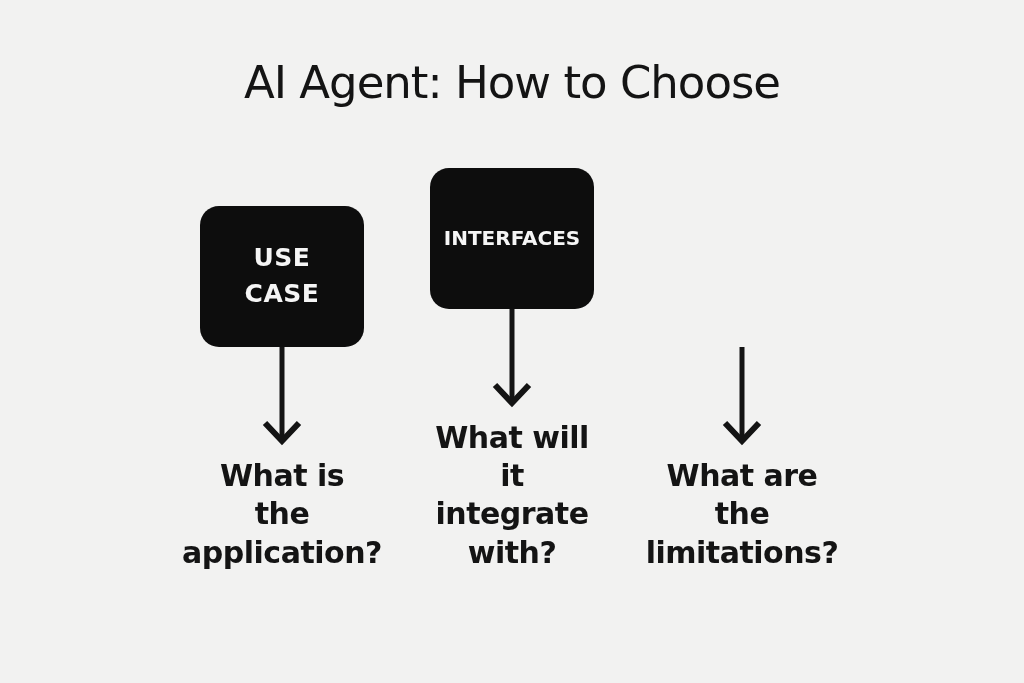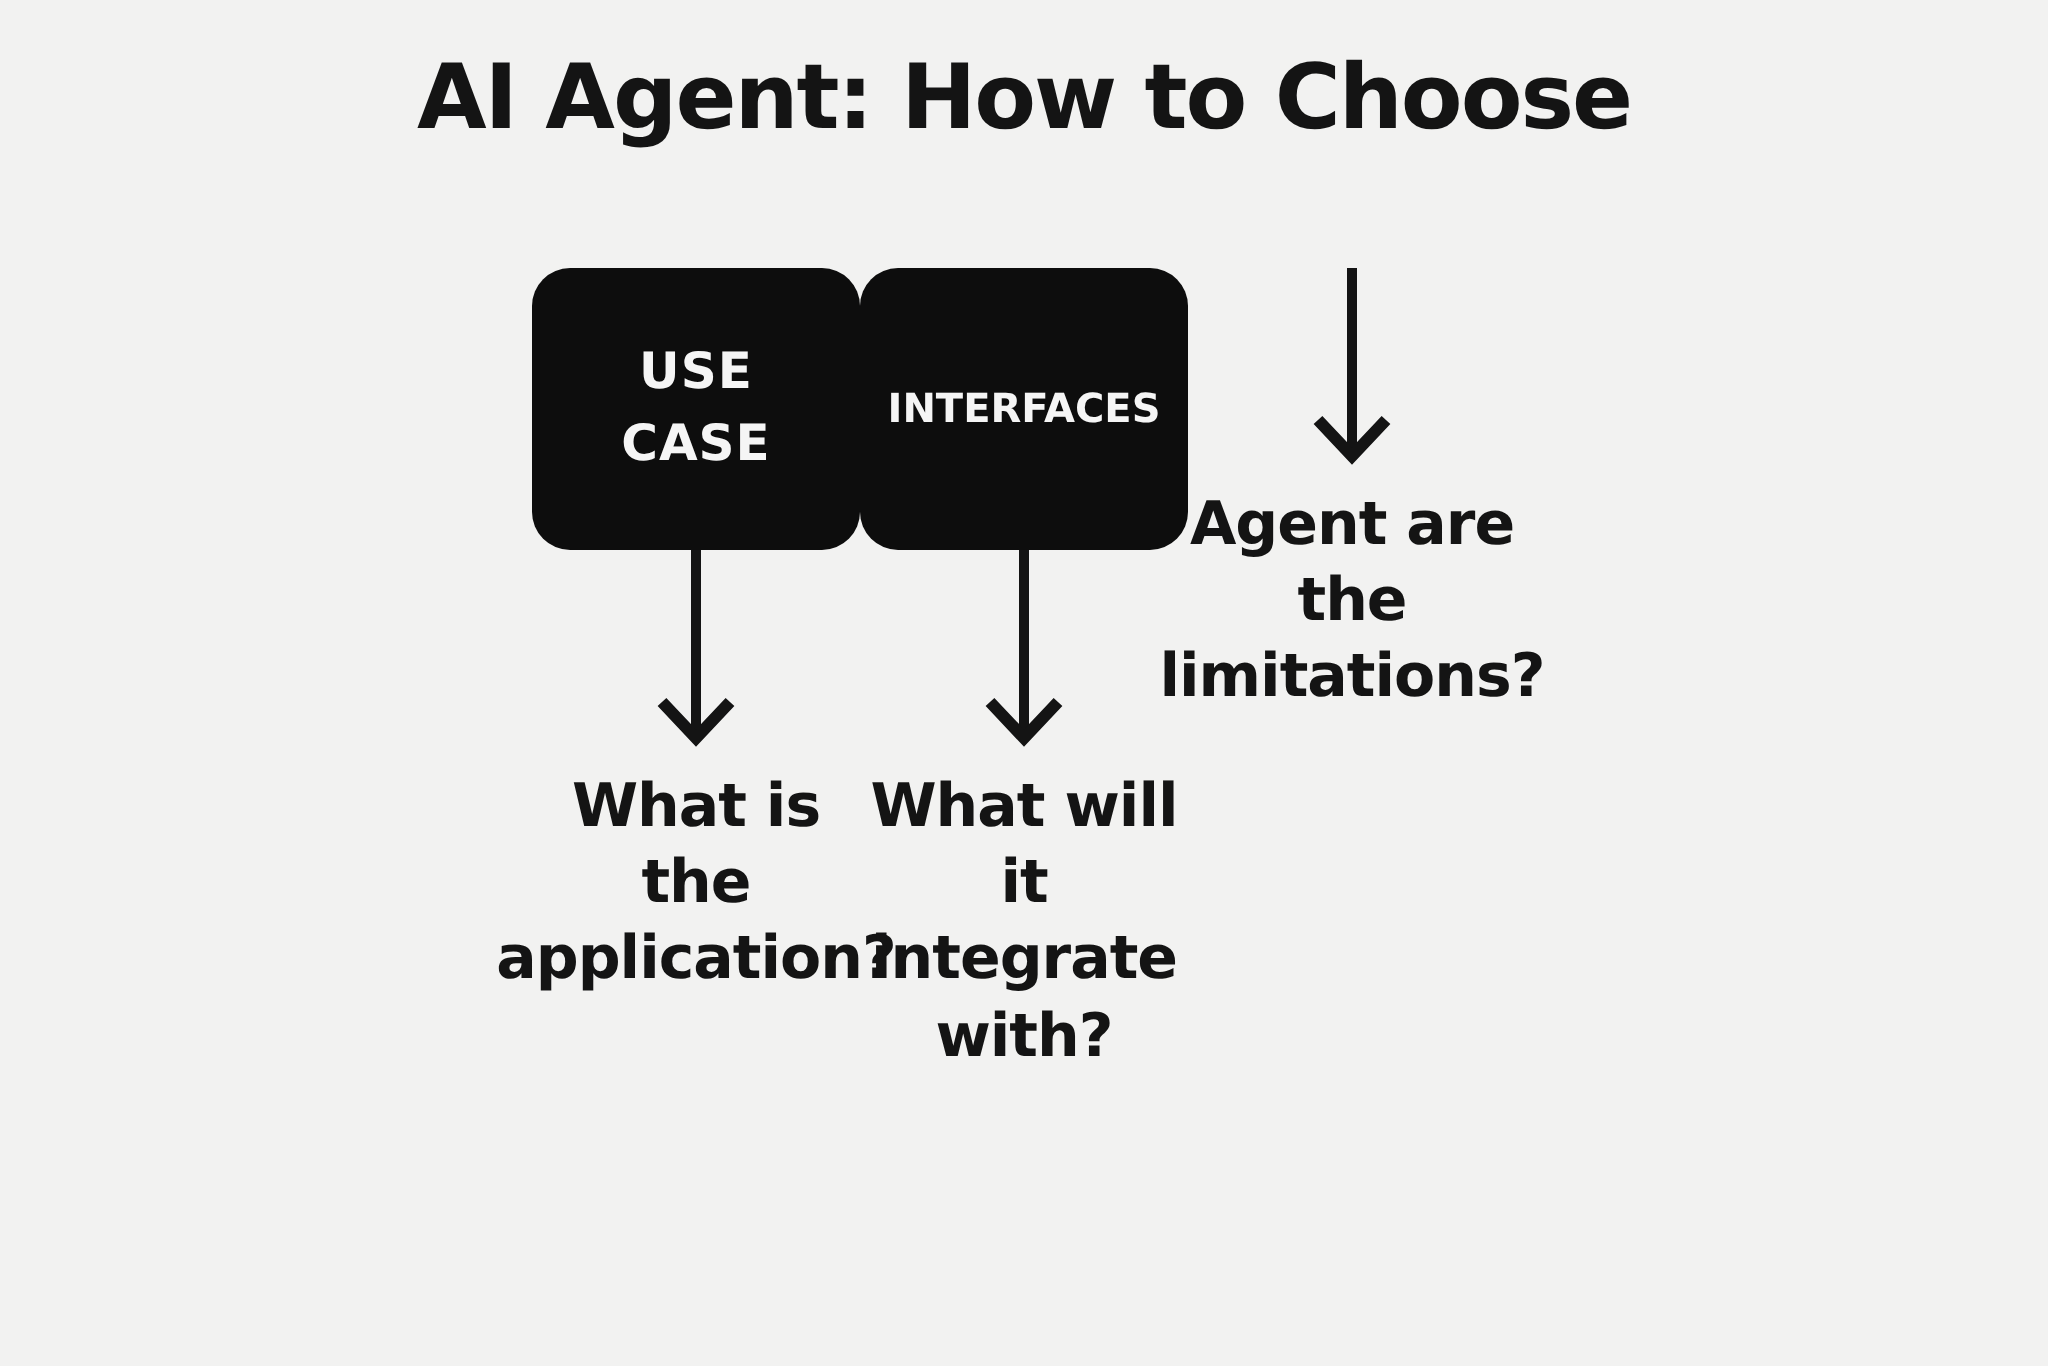--- a/index.html
+++ b/index.html
@@ -13,32 +13,34 @@
     width: 1024px; height: 683px;
     background: var(--page-bg);
     font-family: "DejaVu Sans", "Liberation Sans", sans-serif;
     overflow: hidden;
   }
   .canvas {
     width: 1024px; height: 683px;
     display: flex; flex-direction: column; align-items: center;
   }
   .title {
-    margin-top: 24px;
+    margin-top: 58px;
     font-size: 45px;
-    font-weight: bold;
+    font-weight: normal;
     letter-spacing: -1px;
     color: var(--ink);
     text-align: right;
     line-height: 1.1;
   }
   .columns {
     margin-top: 60px;
     display: flex;
     justify-content: center;
+    gap: 66px;
+    align-items: flex-end;
   }
   .column {
     width: 164px;
     display: flex; flex-direction: column; align-items: center;
   }
   .box {
     width: 164px; height: 141px;
     background: var(--box-bg);
     border-radius: 19px;
     display: flex; flex-direction: column;
@@ -98,19 +100,19 @@
 integrate
 with?</div>
     </div>
 
 
     <div class="column">
       <svg class="arrow" width="44" height="110" viewBox="0 0 44 110">
         <line x1="22" y1="0" x2="22" y2="95" stroke-width="5"></line>
         <polyline points="5,76 22,94 39,76" stroke-width="6"></polyline>
       </svg>
-      <div class="question">Agent are
+      <div class="question">What are
 the
 limitations?</div>
     </div>
 
   </div>
 </div>
 
 </body></html>

